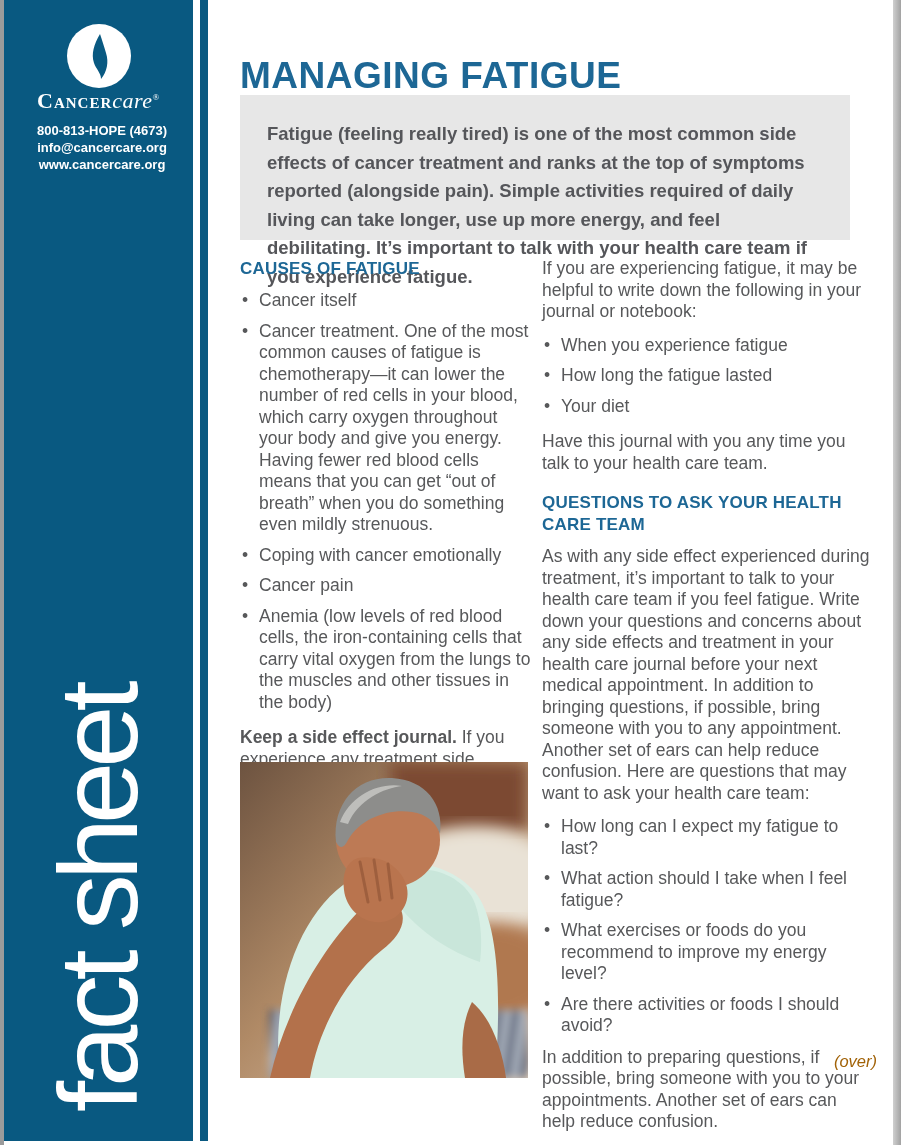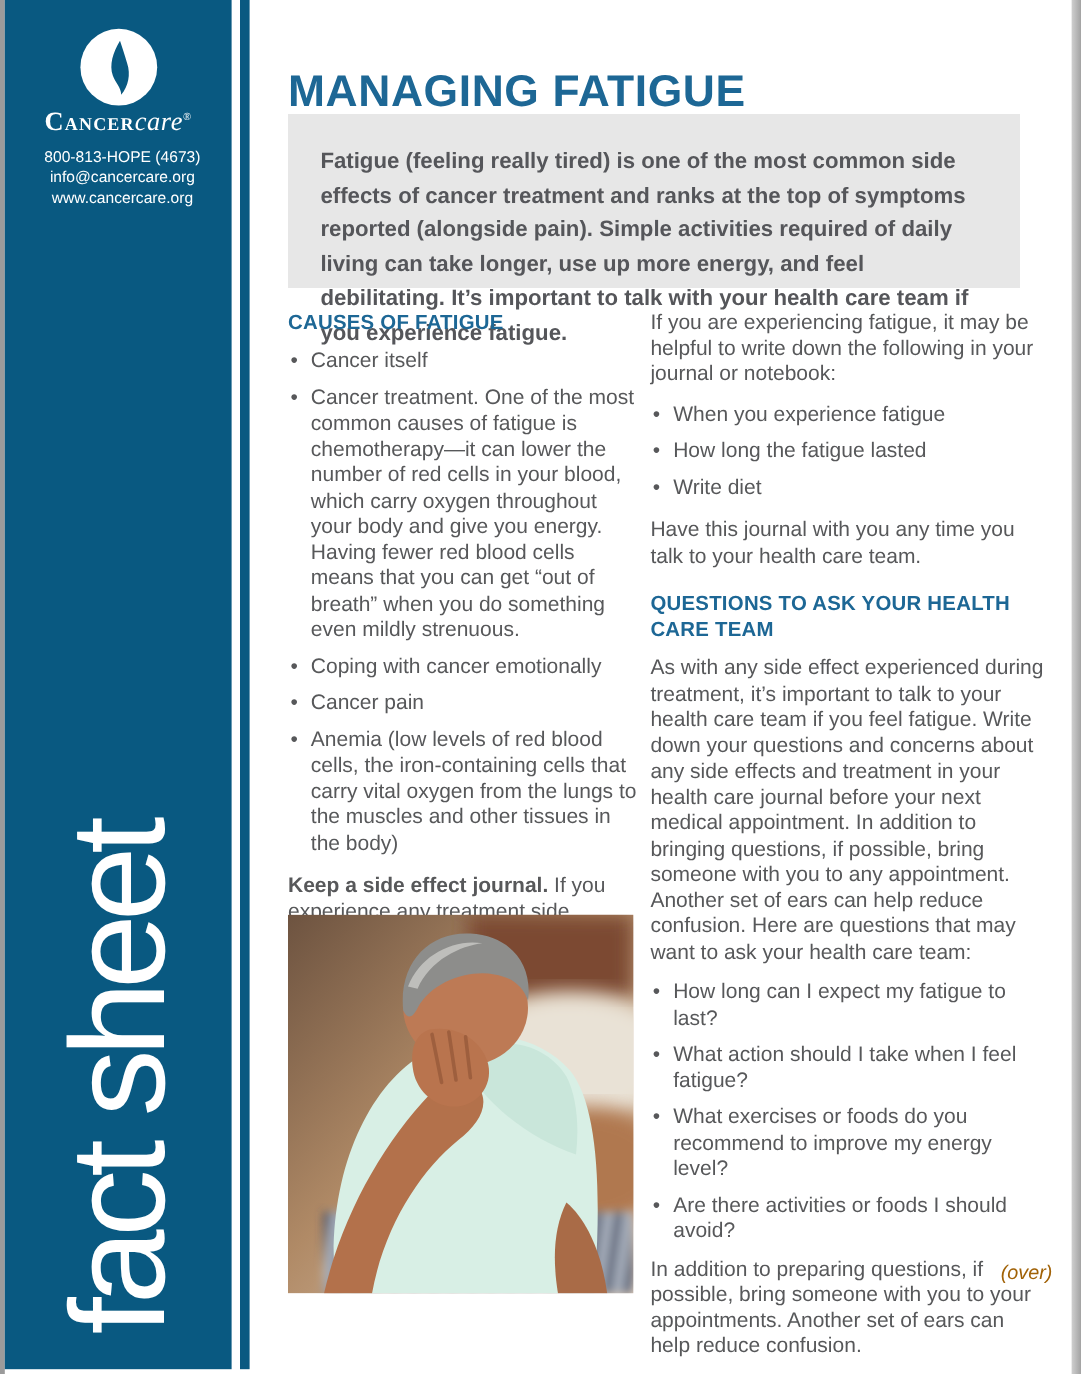--- a/index.html
+++ b/index.html
@@ -17,21 +17,21 @@
   .sidebar{position:absolute;left:4px;top:0;width:189px;height:1141px;background:#095981;}
   .side-rule{position:absolute;left:200px;top:0;width:8px;height:1141px;background:#095981;}
   .logo-circle{position:absolute;left:63px;top:24px;width:64px;height:64px;border-radius:50%;
     background:#ffffff;display:flex;align-items:center;justify-content:center;}
   .brand{position:absolute;left:0;top:88px;width:189px;text-align:center;color:#ffffff;
     font-family:"Liberation Serif", serif;font-size:22px;letter-spacing:.5px;white-space:nowrap;}
   .brand .caps{font-variant:small-caps;font-weight:600;letter-spacing:1px;}
   .brand .ital{font-style:italic;font-weight:500;}
   .brand .reg{font-size:9px;vertical-align:super;}
   .contact{position:absolute;left:0;top:122px;width:196px;text-align:center;color:#ffffff;
-    font-weight:normal;font-size:13px;line-height:17px;}
+    font-weight:bold;font-size:13px;line-height:17px;}
   .contact .line{white-space:nowrap;}
   .fact-sheet{
     position:absolute;left:30px;top:1112px;width:640px;height:140px;
     transform:rotate(-90deg);transform-origin:0 0;
     color:#ffffff;font-size:112px;font-weight:200;letter-spacing:-6px;
     font-family:"Liberation Sans", sans-serif;line-height:130px;white-space:nowrap;
   }
   
   .page-title{position:absolute;left:240px;top:30px;width:620px;
     color:#1d6795;font-size:37px;font-weight:bold;letter-spacing:.5px;}
@@ -138,21 +138,21 @@
     <path d="M118,96 C140,92 160,104 166,122 C172,140 160,158 142,160 C122,162 106,146 104,128 C102,112 106,100 118,96 Z" fill="#b9744e"></path>
     <path d="M120,100 L128,140 M134,98 L140,138 M148,102 L152,136" stroke="#9e5f3e" stroke-width="3" fill="none" stroke-linecap="round"></path>
   </svg>
 </div>
 
 <div class="col col-right">
   <p class="para">If you are experiencing fatigue, it may be helpful to write down the following in your journal or notebook:</p>
   <ul class="blist">
     <li><span>When you experience fatigue</span></li>
     <li><span>How long the fatigue lasted</span></li>
-    <li><span>Write diet</span></li>
+    <li><span>Your diet</span></li>
   </ul>
   <p class="para" style="margin-top:14px;">Have this journal with you any time you talk to your health care team.</p>
   <h2 class="sec-head" style="margin-top:18px;">QUESTIONS TO ASK YOUR HEALTH CARE TEAM</h2>
   <p class="para">As with any side effect experienced during treatment, it’s important to talk to your health care team if you feel fatigue. Write down your questions and concerns about any side effects and treatment in your health care journal before your next medical appointment. In addition to bringing questions, if possible, bring someone with you to any appointment. Another set of ears can help reduce confusion. Here are questions that may want to ask your health care team:</p>
   <ul class="blist">
     <li><span>How long can I expect my fatigue to last?</span></li>
     <li><span>What action should I take when I feel fatigue?</span></li>
     <li><span>What exercises or foods do you recommend to improve my energy level?</span></li>
     <li><span>Are there activities or foods I should avoid?</span></li>
   </ul>

